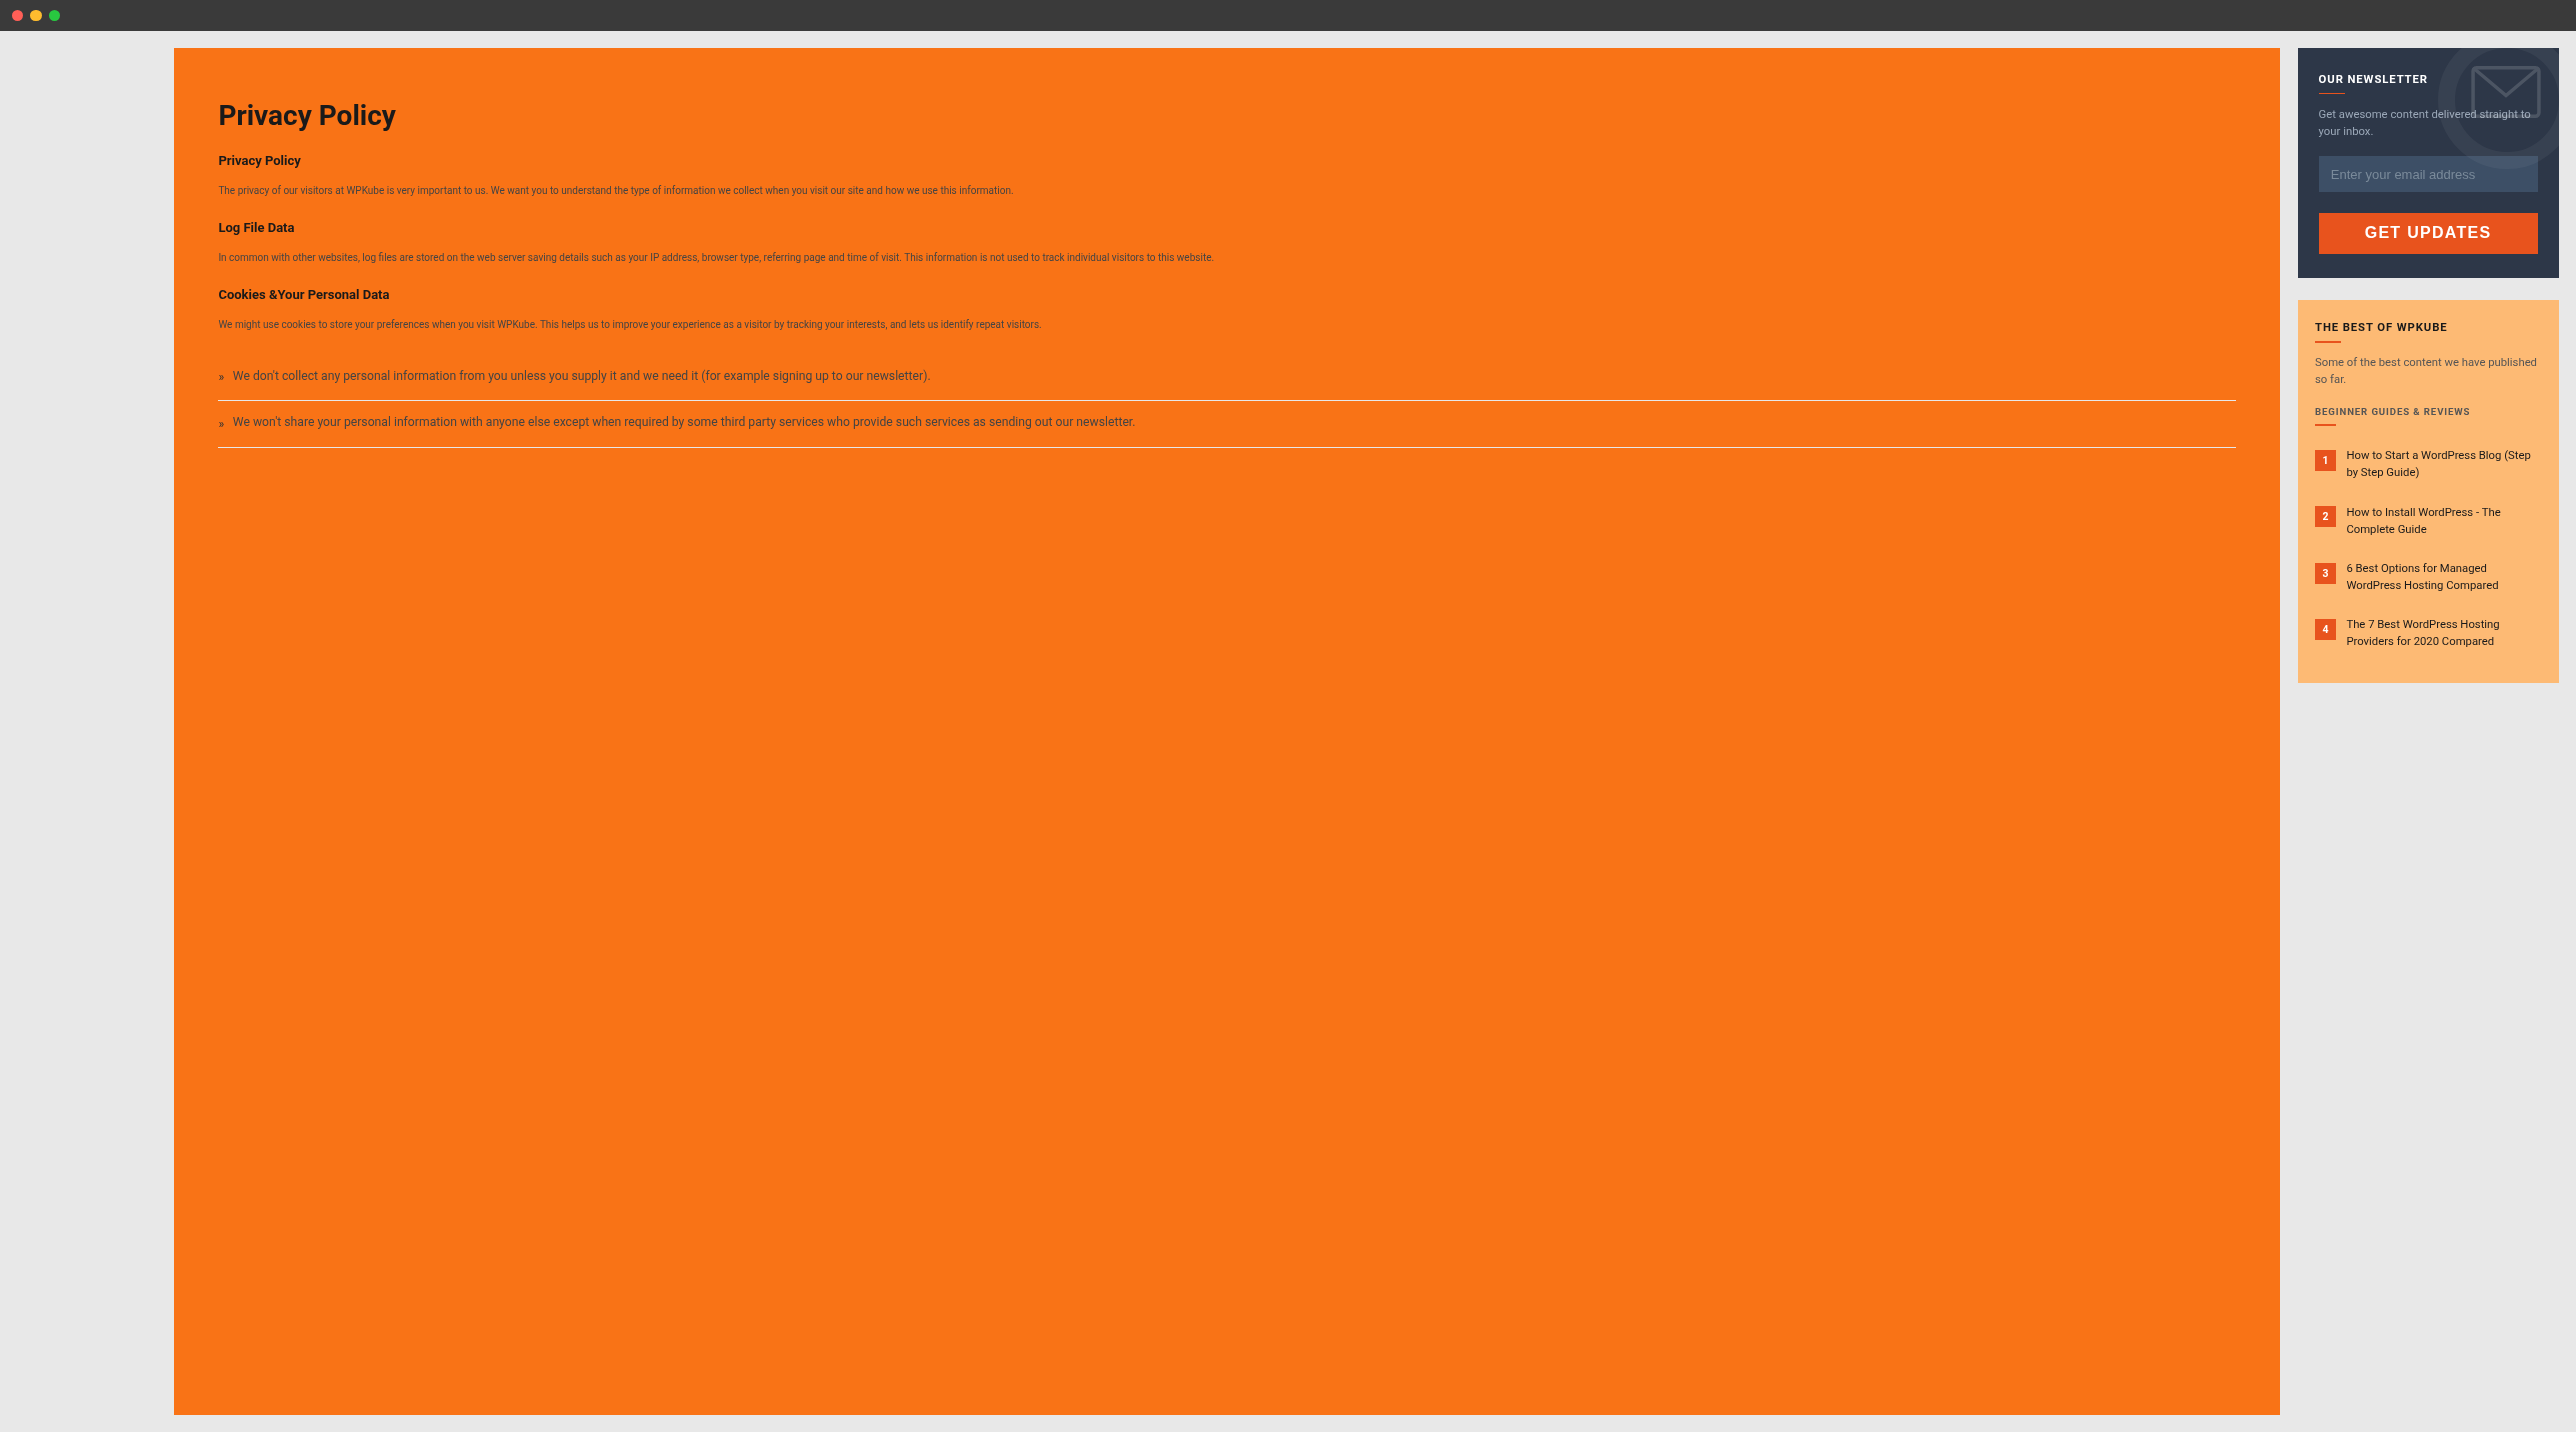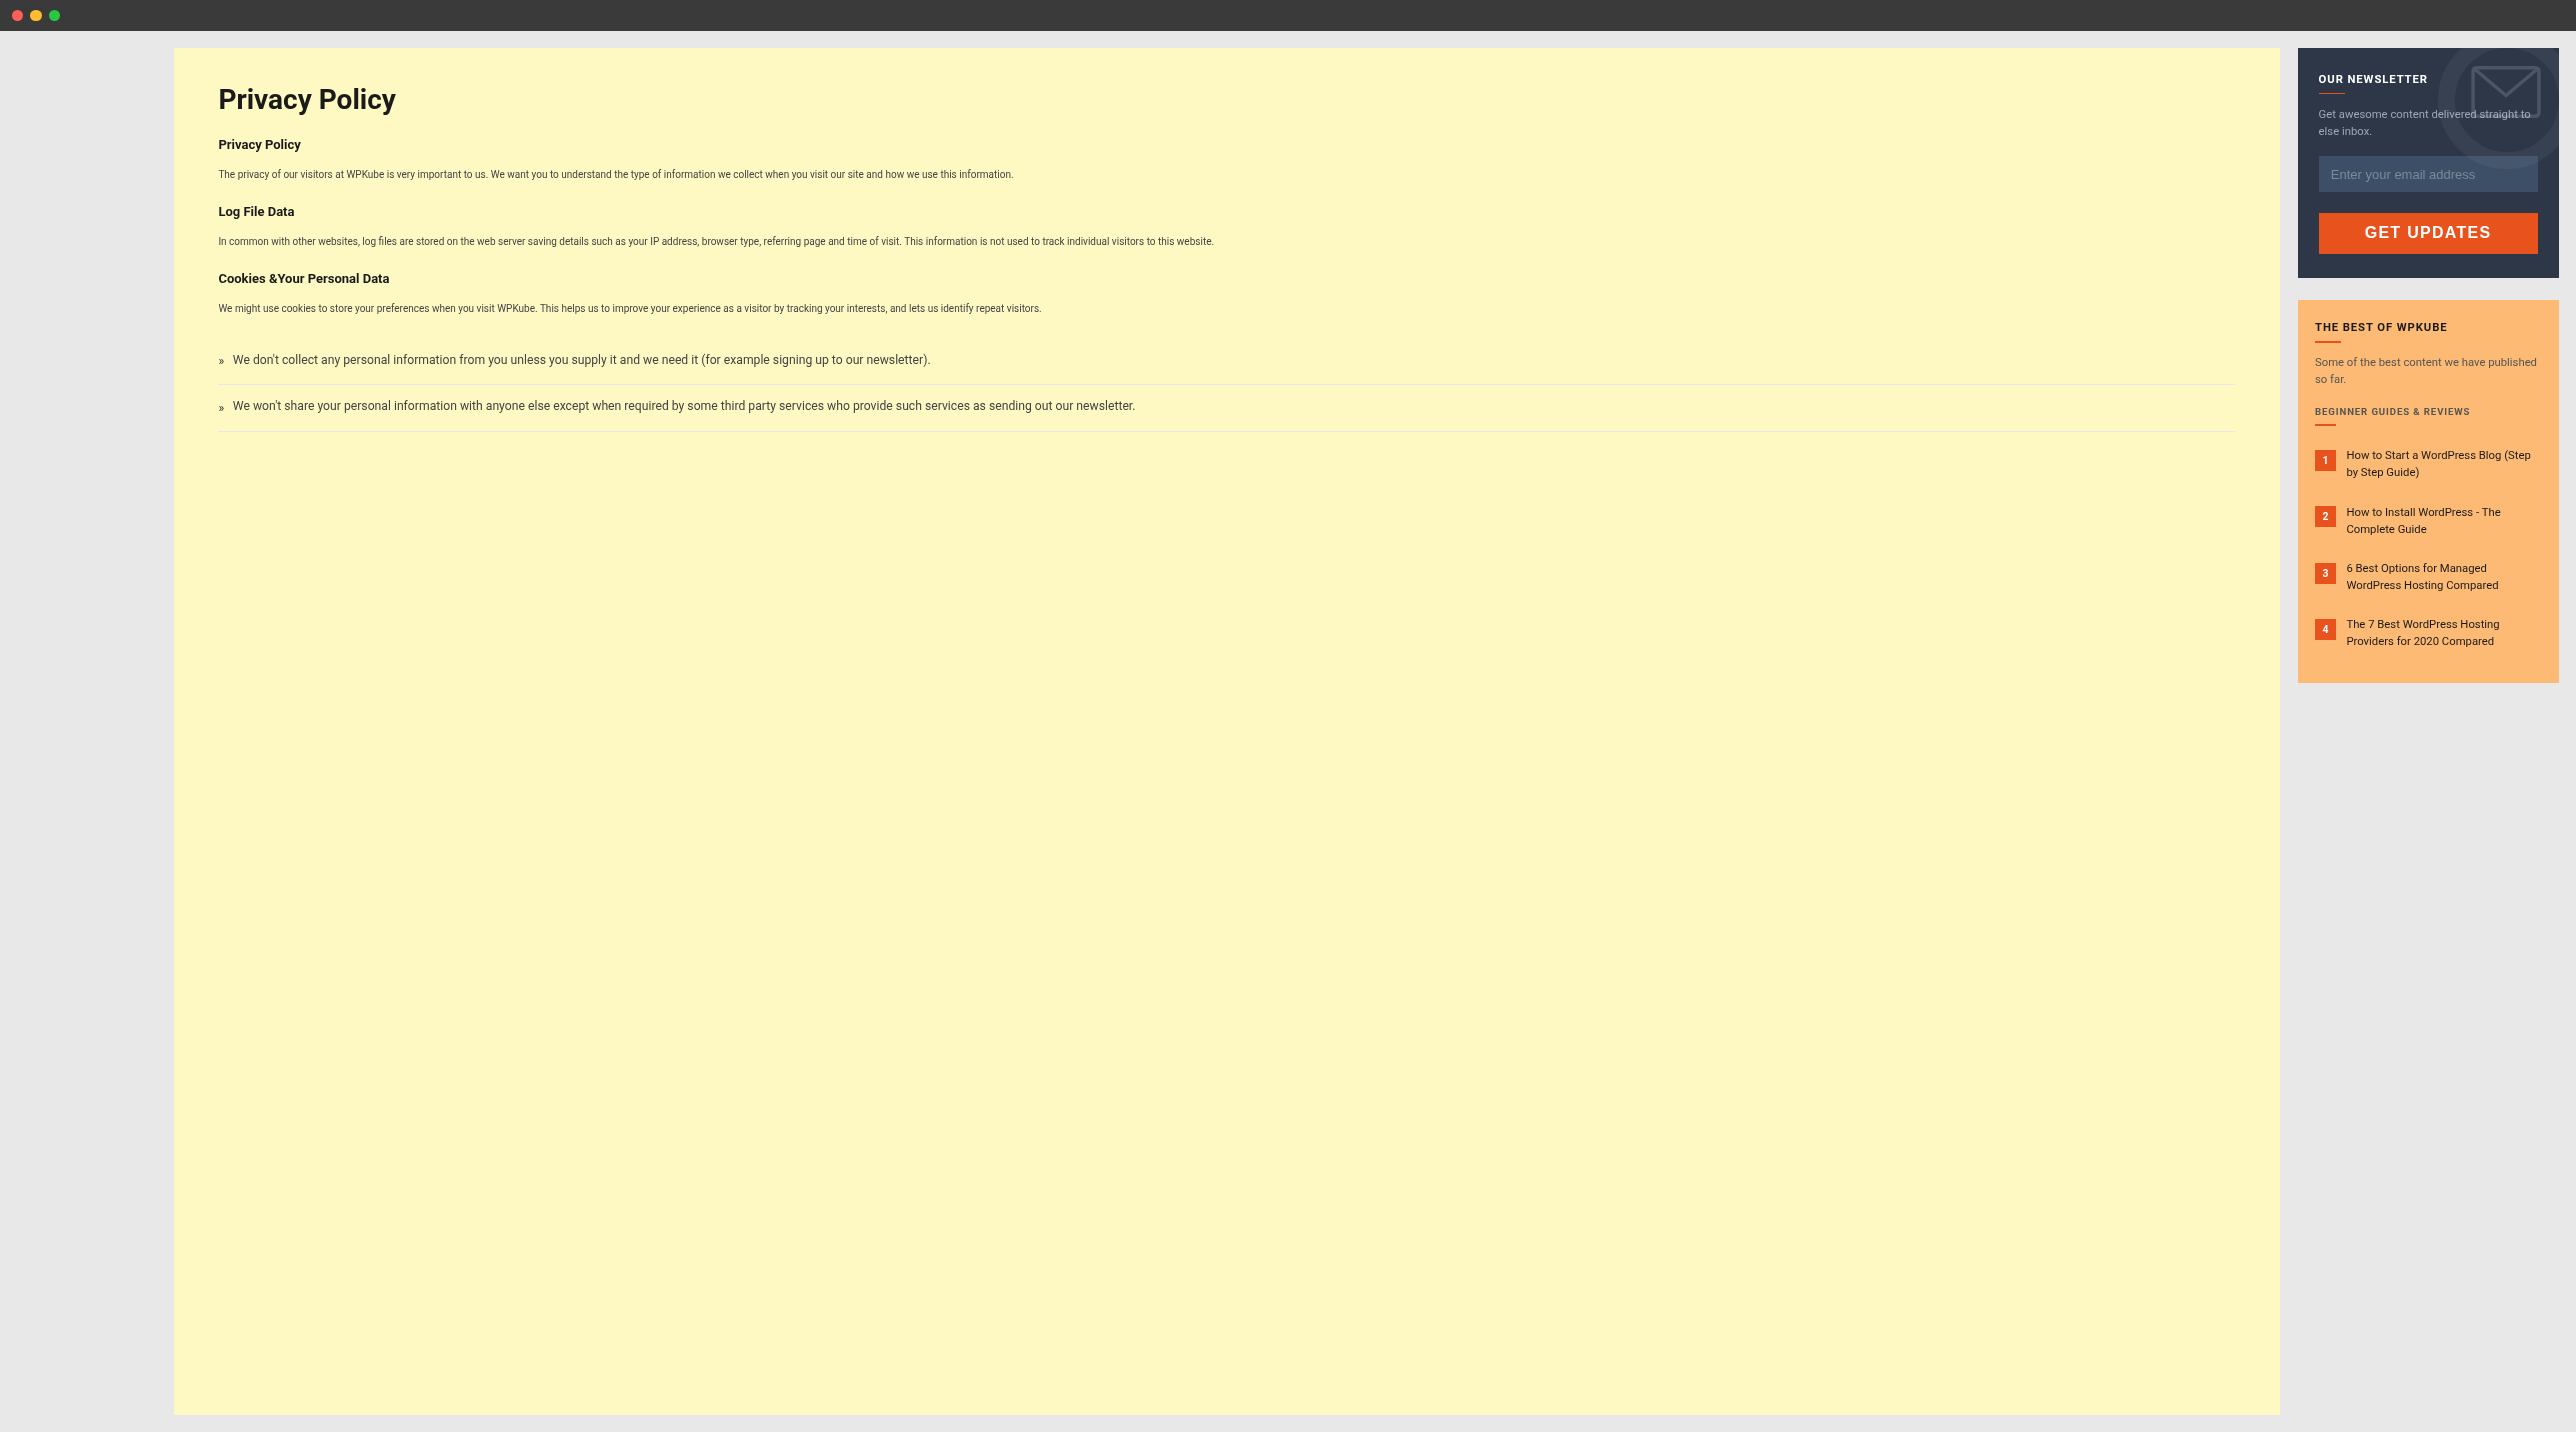--- a/index.html
+++ b/index.html
@@ -40,22 +40,22 @@
 
     .main-area {
       flex: 1;
       display: flex;
       gap: 17.4px;
       padding: 0 17.4px;
     }
 
     .content-panel {
       flex: 1;
-      background: #fef9c3;
-      padding: 35px 44px;
+      background: #f97316;
+      padding: 51px 44px;
       min-height: 522px;
     }
 
     .page-title {
       font-size: 28px;
       font-weight: 700;
       color: #1a1a1a;
       margin-bottom: 21px;
     }
 
@@ -273,21 +273,21 @@
         
         <div class="envelope-icon">
           <svg width="70" height="52" viewBox="0 0 80 60" fill="white">
             <rect x="2" y="2" width="76" height="56" rx="4" fill="none" stroke="white" stroke-width="4"></rect>
             <polyline points="2,2 40,34 78,2" fill="none" stroke="white" stroke-width="4"></polyline>
           </svg>
         </div>
 
         <div class="widget-title">OUR NEWSLETTER</div>
         <div class="widget-accent"></div>
-        <p class="widget-subtitle">Get awesome content delivered straight to else inbox.</p>
+        <p class="widget-subtitle">Get awesome content delivered straight to your inbox.</p>
         <input class="email-input" type="email" placeholder="Enter your email address" style="">
         <button class="get-updates-btn">GET UPDATES</button>
       </div>
 
       <div class="bestof-widget">
         <div class="bestof-title">THE BEST OF WPKUBE</div>
         <div class="widget-accent"></div>
         <p class="bestof-subtitle">Some of the best content we have published so far.</p>
 
         <div class="section-label">BEGINNER GUIDES &amp; REVIEWS</div>

